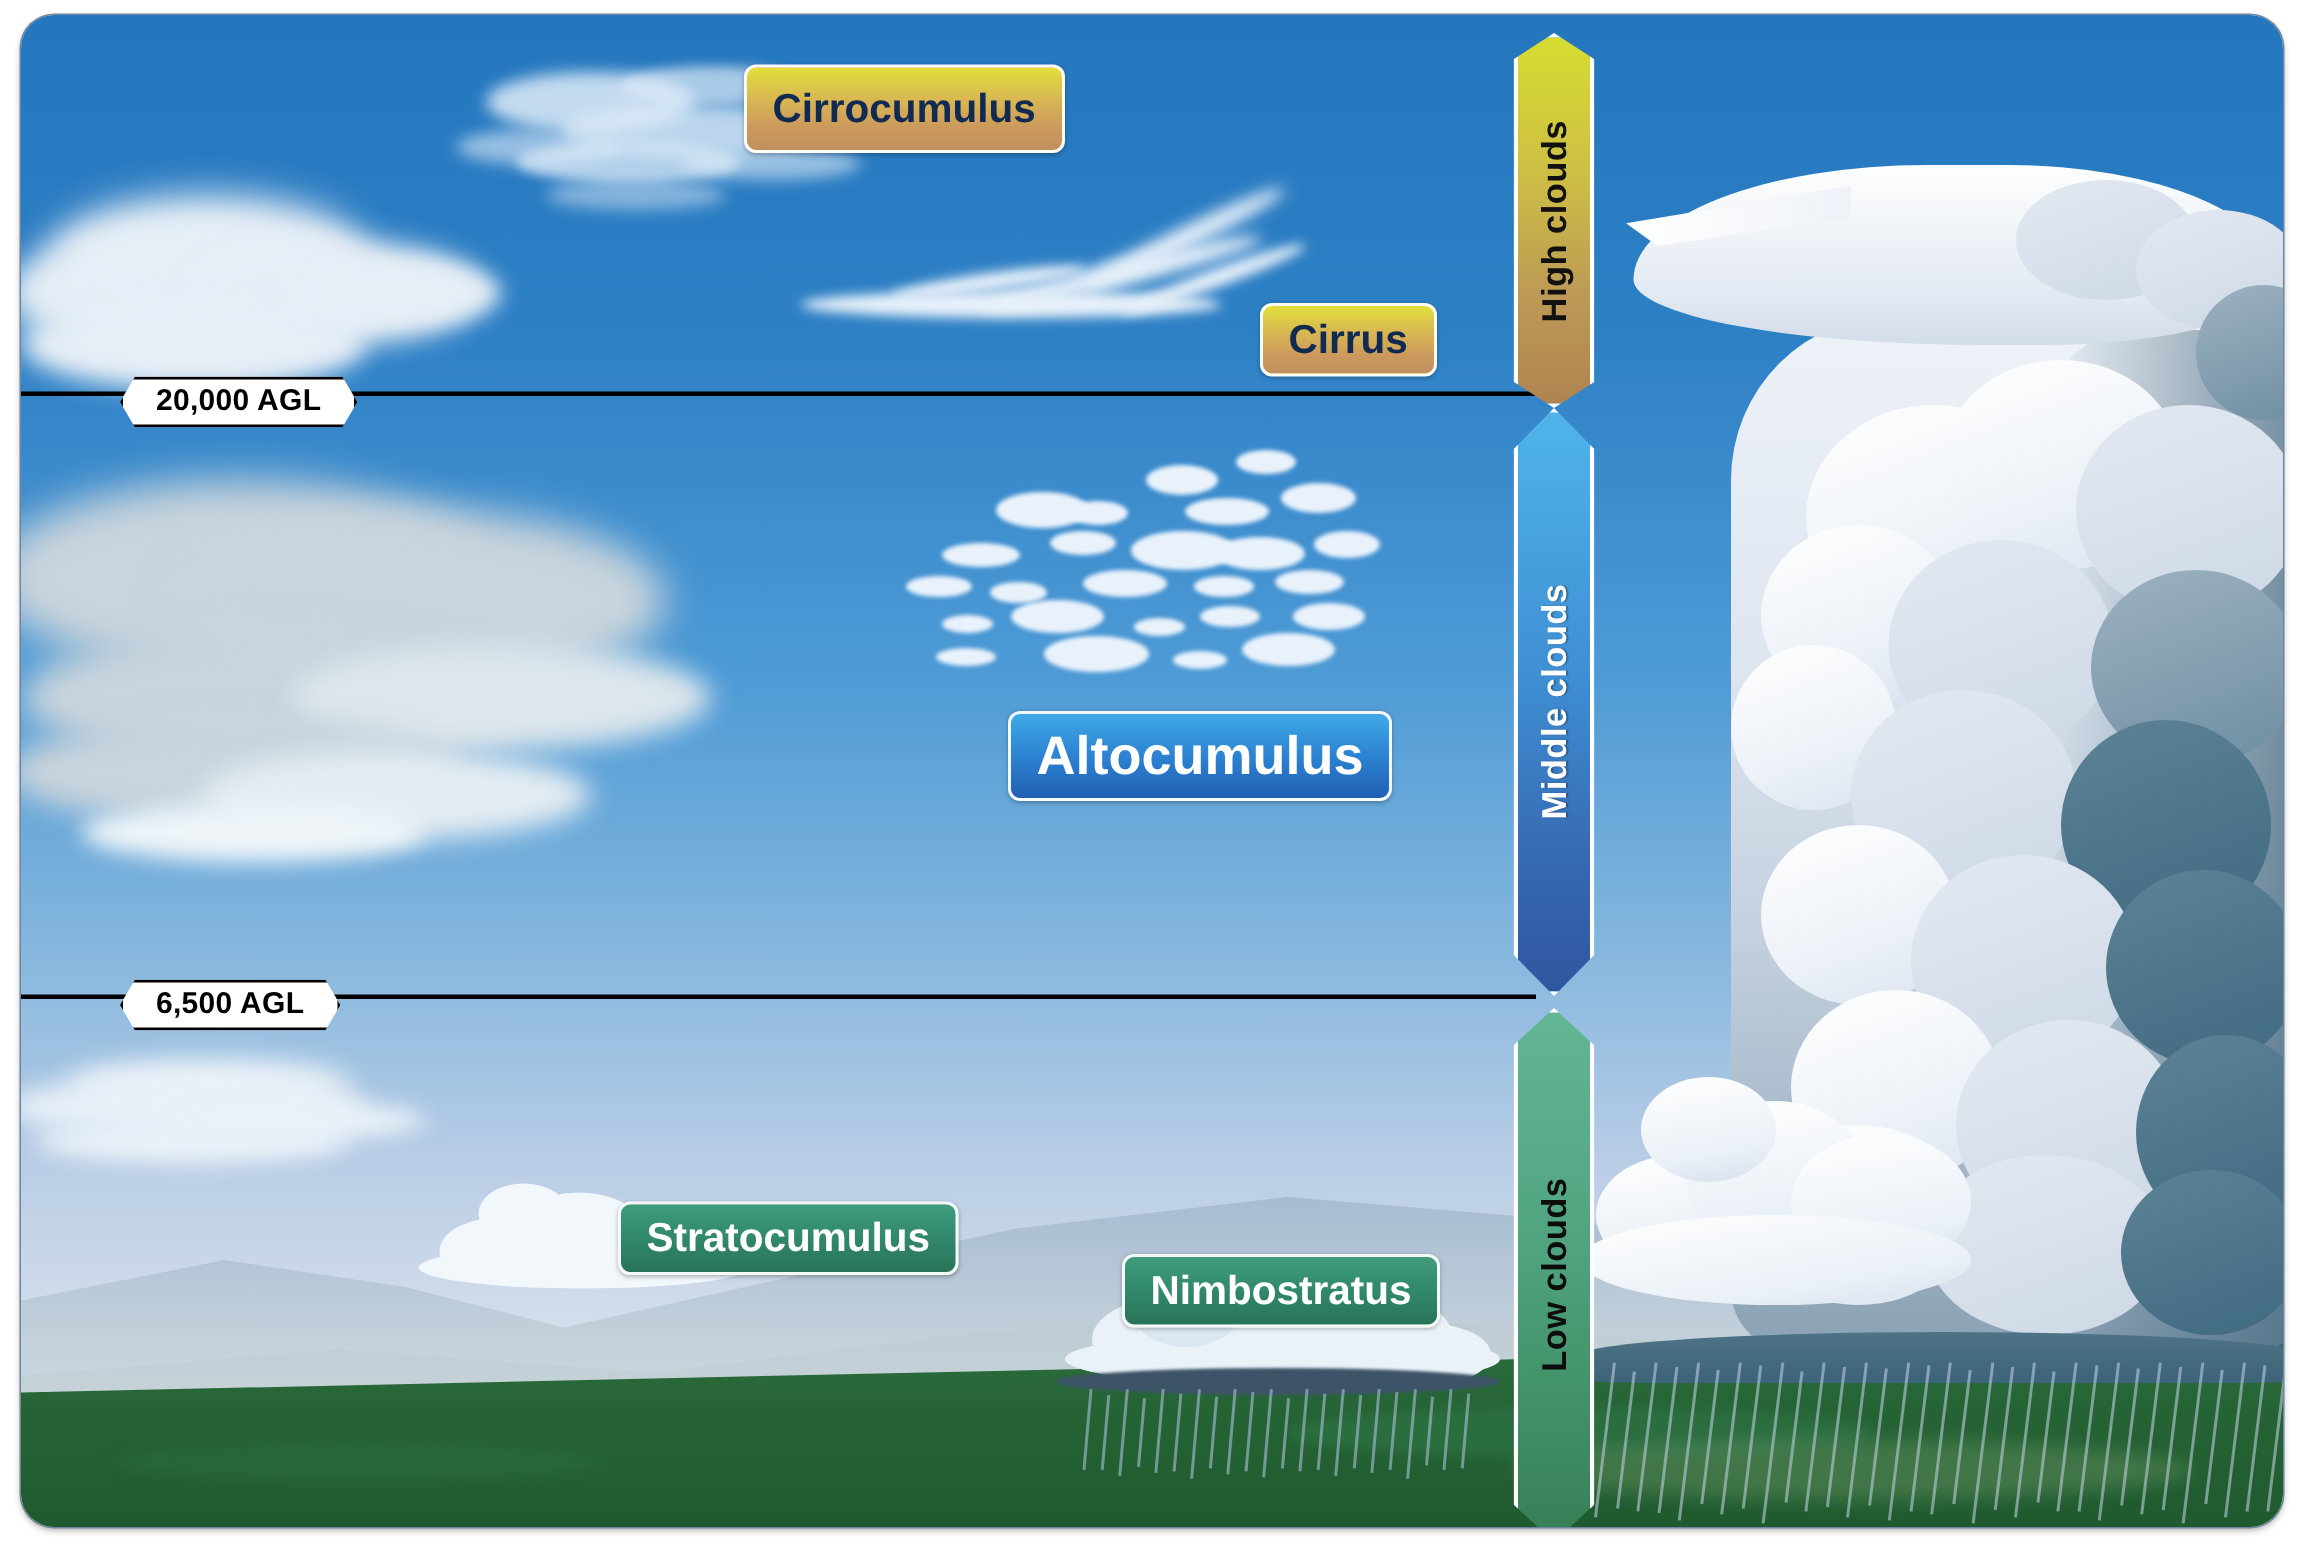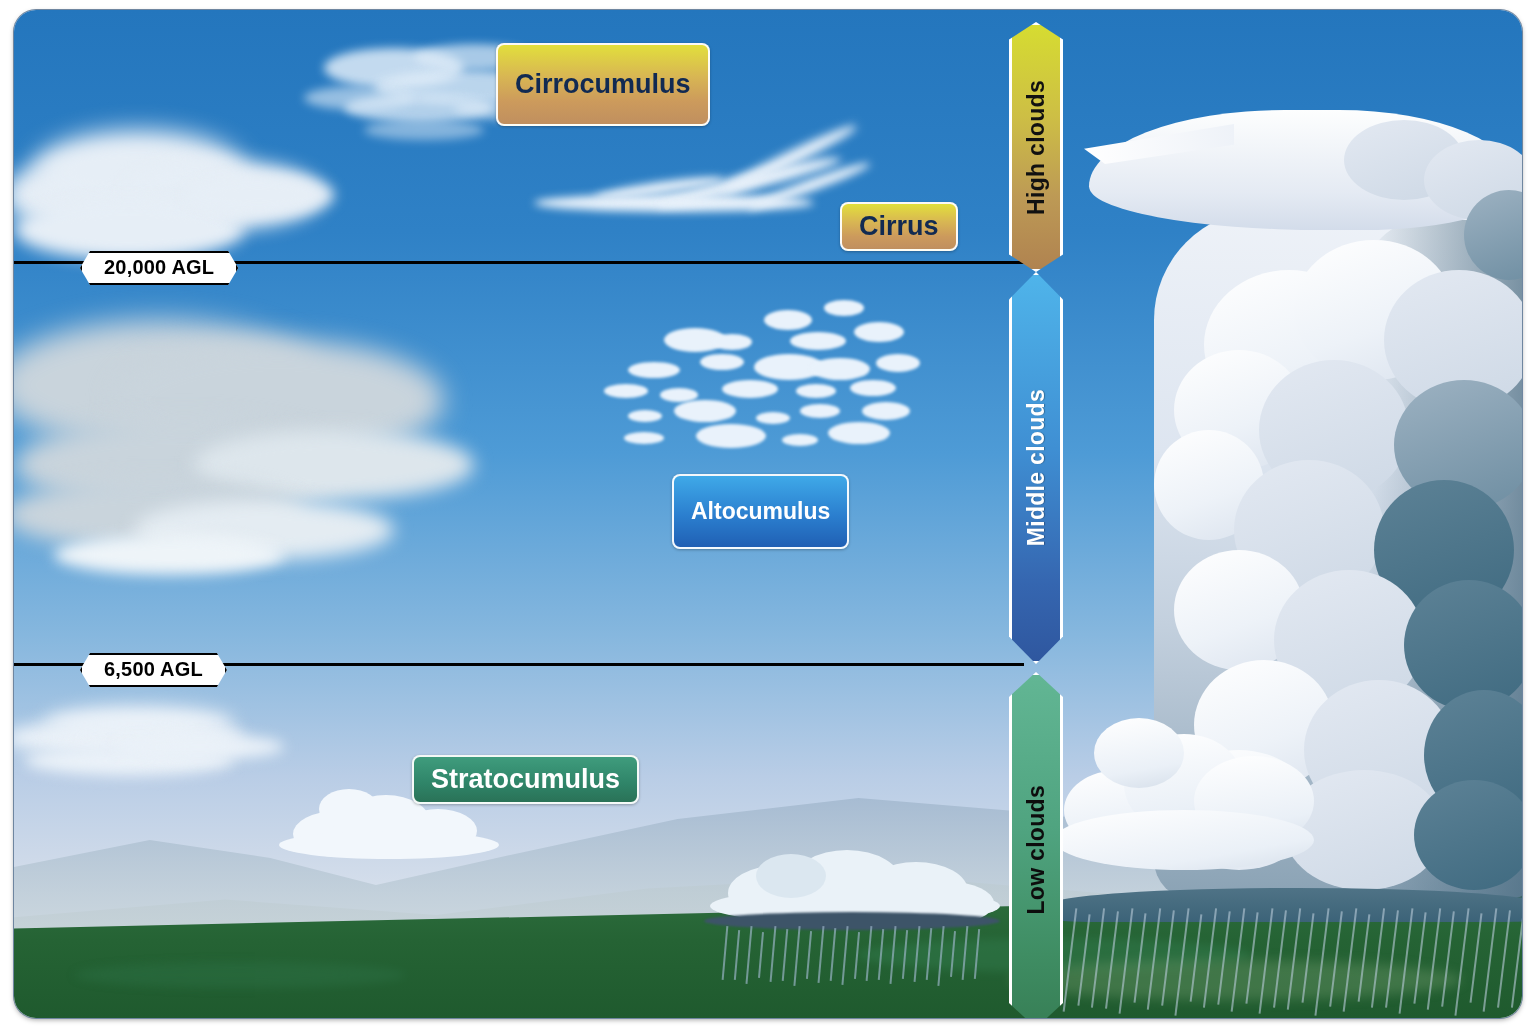--- a/index.html
+++ b/index.html
@@ -214,27 +214,28 @@
     background:linear-gradient(180deg,#e2df3c 0%,#d8b653 40%,#cc9a5c 72%,#c08f5f 100%);
     color:#112a52;
   }
   .label-mid{
     background:linear-gradient(180deg,#3fa9e8 0%,#2b7fcf 55%,#2060b4 100%);
     color:#ffffff;
   }
   .label-low{
     background:linear-gradient(180deg,#3f9c7d 0%,#2f8468 60%,#2a7257 100%);
     color:#ffffff;
+    margin-top:46px;
   }
 
   #label-cirrostratus{left:40px;top:62px;font-size:27px;padding:7px 17px;}
-  #label-cirrocumulus{left:482px;top:33px;font-size:27px;padding:24px 17px;}
+  #label-cirrocumulus{left:482px;top:33px;font-size:27px;padding:12px 17px;}
   #label-cirrus{left:826px;top:192px;font-size:27px;padding:7px 17px;}
   #label-altostratus{left:92px;top:464px;font-size:27px;padding:7px 17px;}
-  #label-altocumulus{left:658px;top:464px;font-size:23px;padding:22px 17px;}
+  #label-altocumulus{left:658px;top:464px;font-size:36px;padding:7px 17px;}
   #label-stratus{left:49px;top:784px;font-size:27px;padding:7px 17px;}
   #label-stratocumulus{left:398px;top:745px;font-size:27px;padding:7px 17px;}
   #label-nimbostratus{left:734px;top:780px;font-size:27px;padding:7px 17px;}
 
   #label-cumulonimbus{
     left:1240px;top:156px;font-size:27px;padding:7px 17px;
     background:linear-gradient(180deg,#f5e03f 0%,#f2c24f 45%,#eba85f 100%);
     color:#112a52;
     border-color:rgba(255,255,255,.8);
     opacity:.93;
@@ -474,17 +475,18 @@
     <div class="band" id="band-low">
       <span class="band-label">Low clouds</span>
     </div>
 
     <div class="label label-high" id="label-cirrocumulus">Cirrocumulus</div>
     <div class="label label-high" id="label-cirrus">Cirrus</div>
 
     <div class="label label-mid" id="label-altocumulus">Altocumulus</div>
 
     <div class="label label-low" id="label-stratocumulus">Stratocumulus</div>
+    <div class="label label-low" id="label-nimbostratus">Nimbostratus</div>
 
 
 
   </div>
 </div>
 
 </body></html>

